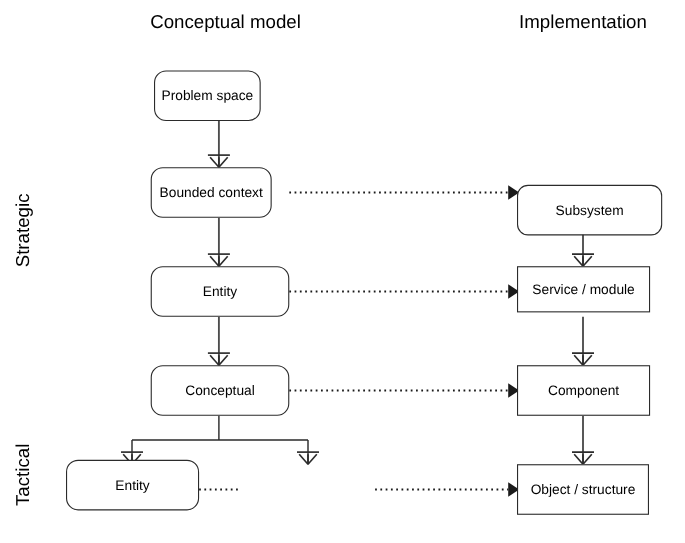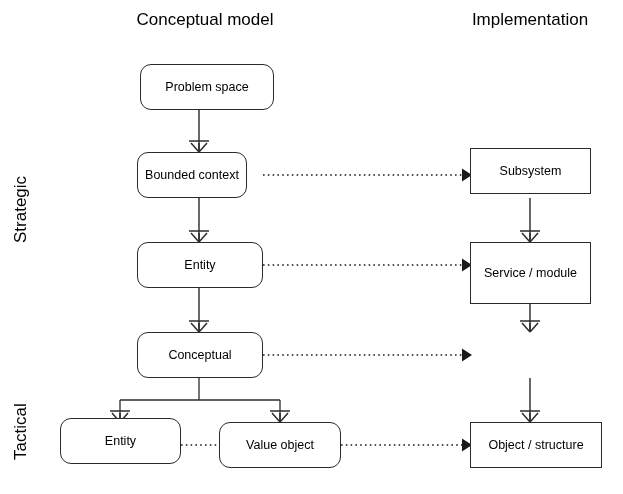--- a/index.html
+++ b/index.html
@@ -179,32 +179,32 @@
       <line class="dotted-line" x1="181" y1="445" x2="218" y2="445"></line>
     </g>
 
     <g>
       <line class="dotted-line" x1="341" y1="445" x2="462" y2="445"></line>
       <path d="M462,438.5 L472,445 L462,451.5 Z" fill="#1a1a1a"></path>
     </g>
 
   </svg>
 
-  <div class="node rounded" style="left:140px; top:64px; width:134px; height:46px;">Problem space</div>
+  <div class="node rounded" style="left:140px; top:64px; width:97px; height:46px;">Problem space</div>
 
   <div class="node rounded" style="left:137px; top:152px; width:110px; height:46px;">Bounded context</div>
 
   <div class="node rounded" style="left:137px; top:242px; width:126px; height:46px;">Entity</div>
 
   <div class="node rounded" style="left:137px; top:332px; width:126px; height:46px;">Conceptual</div>
 
   <div class="node rounded" style="left:60px; top:418px; width:121px; height:46px;">Entity</div>
 
-  <div class="node rounded" style="left:219px; top:422px; width:122px; height:46px;">Value object</div>
-
-  <div class="node square" style="left:470px; top:148px; width:121px; height:46px;">Subsystem</div>
-
-  <div class="node square" style="left:470px; top:242px; width:121px; height:62px;">Service / module</div>
-
-
-  <div class="node square" style="left:470px; top:422px; width:132px; height:46px;">Object / structure</div>
+
+  <div class="node square" style="left:470px; top:168px; width:132px; height:46px;border-radius:10px;">Subsystem</div>
+
+  <div class="node square" style="left:470px; top:242px; width:121px; height:42px;">Service / module</div>
+
+  <div class="node square" style="left:470px; top:332px; width:121px; height:46px;">Component</div>
+
+  <div class="node square" style="left:470px; top:422px; width:120px; height:46px;">Object / structure</div>
 
 </div>
 
 </body></html>

